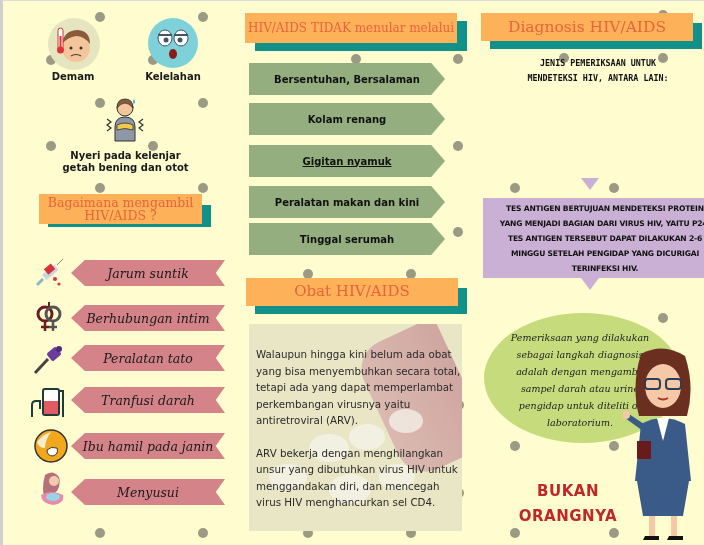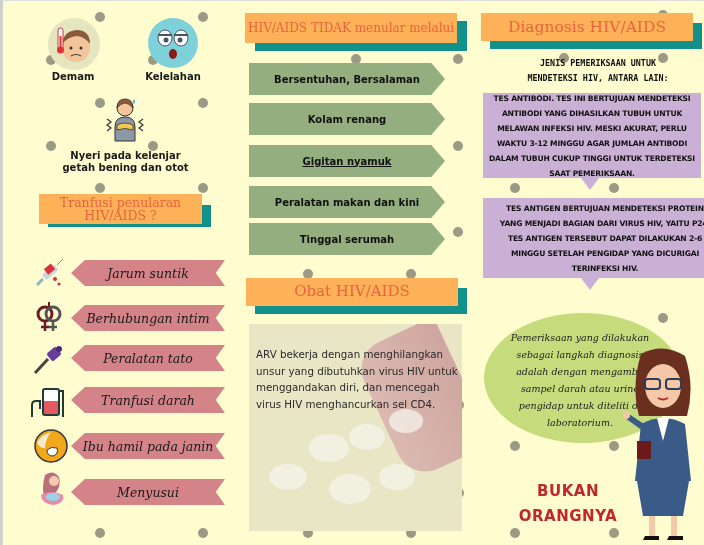--- a/index.html
+++ b/index.html
@@ -106,21 +106,21 @@
         <path d="M4 22 L8 25 L4 28 L8 31 L4 34" stroke="#333" stroke-width="1.2" fill="none"></path>
         <path d="M40 22 L36 25 L40 28 L36 31 L40 34" stroke="#333" stroke-width="1.2" fill="none"></path>
         <path d="M31 2 Q33 5 31 7 Q29 5 31 2Z" fill="#4aa3df"></path>
       </svg>
     </div>
     <div class="sym" style="left:55px;top:149px;width:135px;line-height:12px;">Nyeri pada kelenjar getah bening dan otot</div>
   </div>
 
   <div class="hdr">
     <div class="shadow" style="left:45px;top:204px;width:163px;height:22px;"></div>
-    <div class="front" style="left:36px;top:193px;width:163px;height:30px;font-size:12.5px;">Tranfusi penularan HIV/AIDS ?</div>
+    <div class="front" style="left:36px;top:193px;width:163px;height:30px;font-size:12.5px;">Bagaimana mengambil HIV/AIDS ?</div>
   </div>
 
   <div>
     <div>
       <div class="ico" style="left:28px;top:255px;">
         <svg width="32" height="30" viewBox="0 0 32 30">
           <path d="M4 26 L10 20" stroke="#8fb5c8" stroke-width="3"></path>
           <rect x="9" y="10" width="16" height="7" rx="1" fill="#c9d6e0" transform="rotate(-40 17 13)"></rect>
           <rect x="14" y="7" width="9" height="7" fill="#d8323c" transform="rotate(-40 17 13)"></rect>
           <path d="M24 6 L30 0" stroke="#8a8a8a" stroke-width="1"></path>
@@ -206,32 +206,32 @@
 
   <div class="obat-box">
     <div class="pill-bottle"></div>
     <div class="pill" style="left:60px;top:110px;width:40px;height:28px;"></div>
     <div class="pill" style="left:100px;top:100px;width:36px;height:26px;"></div>
     <div class="pill" style="left:140px;top:85px;width:34px;height:24px;"></div>
     <div class="pill" style="left:20px;top:140px;width:38px;height:26px;"></div>
     <div class="pill" style="left:80px;top:150px;width:42px;height:30px;"></div>
     <div class="pill" style="left:130px;top:140px;width:36px;height:26px;"></div>
     <div class="obat-text">
+      <p>Walaupun hingga kini belum ada obat yang bisa menyembuhkan secara total, tetapi ada yang dapat memperlambat perkembangan virusnya yaitu antiretroviral (ARV).</p>
       <p>ARV bekerja dengan menghilangkan unsur yang dibutuhkan virus HIV untuk menggandakan diri, dan mencegah virus HIV menghancurkan sel CD4.</p>
     </div>
   </div>
 
   <div class="hdr">
     <div class="shadow" style="left:487px;top:22px;width:212px;height:26px;"></div>
     <div class="front" style="left:478px;top:12px;width:212px;height:28px;font-size:15.5px;">Diagnosis HIV/AIDS</div>
   </div>
 
   <div class="diag-sub">JENIS PEMERIKSAAN UNTUK MENDETEKSI HIV, ANTARA LAIN:</div>
 
-  <div class="purple" style="left:480px;top:92px;width:218px;height:85px;">TES ANTIBODI. TES INI BERTUJUAN MENDETEKSI ANTIBODI YANG DIHASILKAN TUBUH UNTUK MELAWAN INFEKSI HIV. MESKI AKURAT, PERLU WAKTU 3-12 MINGGU AGAR JUMLAH ANTIBODI DALAM TUBUH CUKUP TINGGI UNTUK TERDETEKSI SAAT PEMERIKSAAN.</div>
   <div class="tri" style="left:578px;top:177px;"></div>
 
   <div class="purple" style="left:480px;top:197px;width:218px;height:80px;padding-left:13px;">TES ANTIGEN BERTUJUAN MENDETEKSI PROTEIN YANG MENJADI BAGIAN DARI VIRUS HIV, YAITU P24. TES ANTIGEN TERSEBUT DAPAT DILAKUKAN 2-6 MINGGU SETELAH PENGIDAP YANG DICURIGAI TERINFEKSI HIV.</div>
   <div class="tri" style="left:578px;top:277px;"></div>
 
   <div class="ellipse"></div>
   <div class="ellipse-text">Pemeriksaan yang dilakukan sebagai langkah diagnosis adalah dengan mengambil sampel darah atau urine pengidap untuk diteliti di laboratorium.</div>
 
   <div style="position:absolute;left:620px;top:345px;width:80px;height:195px;">
     <svg width="80" height="195" viewBox="0 0 80 195">

